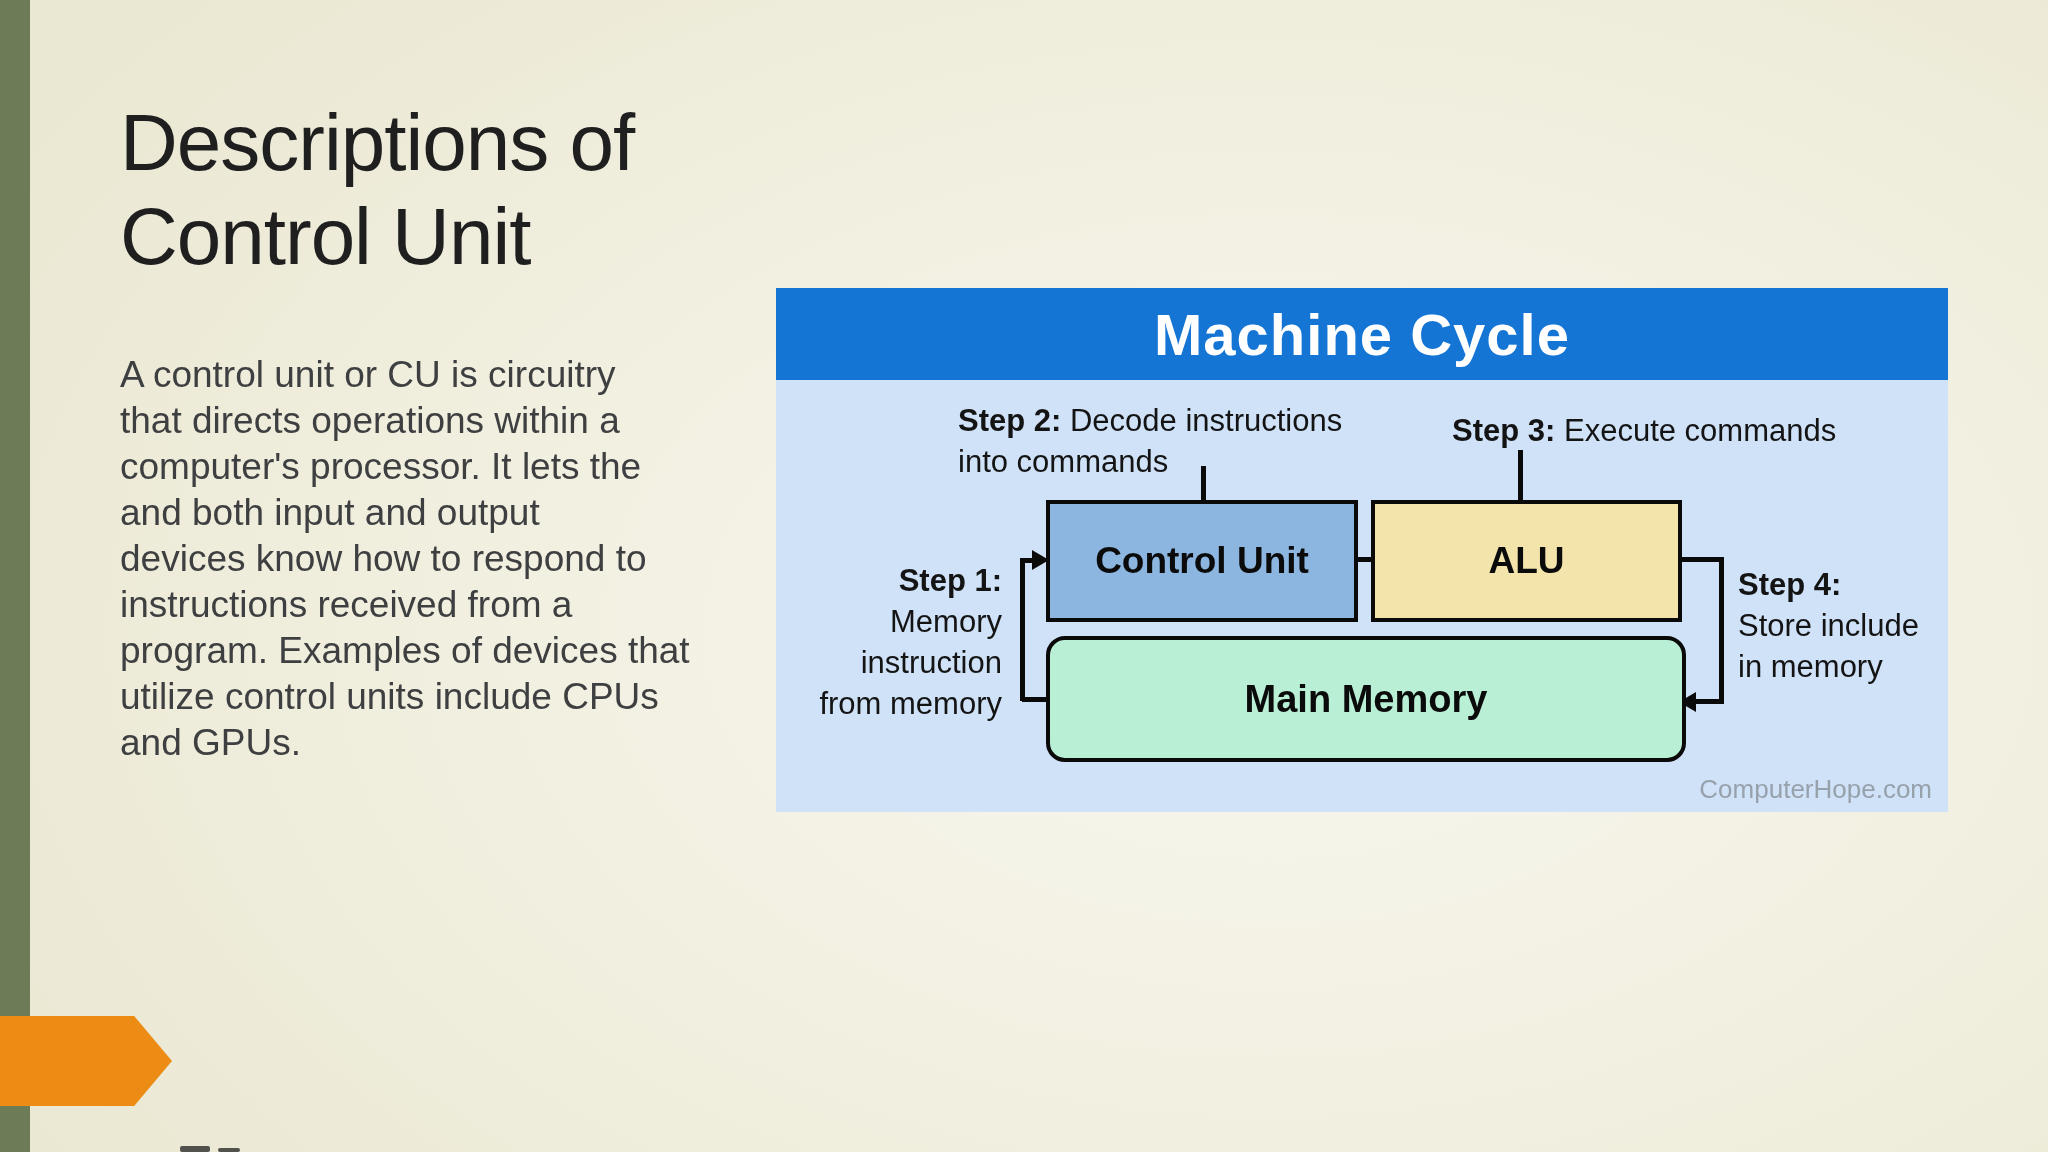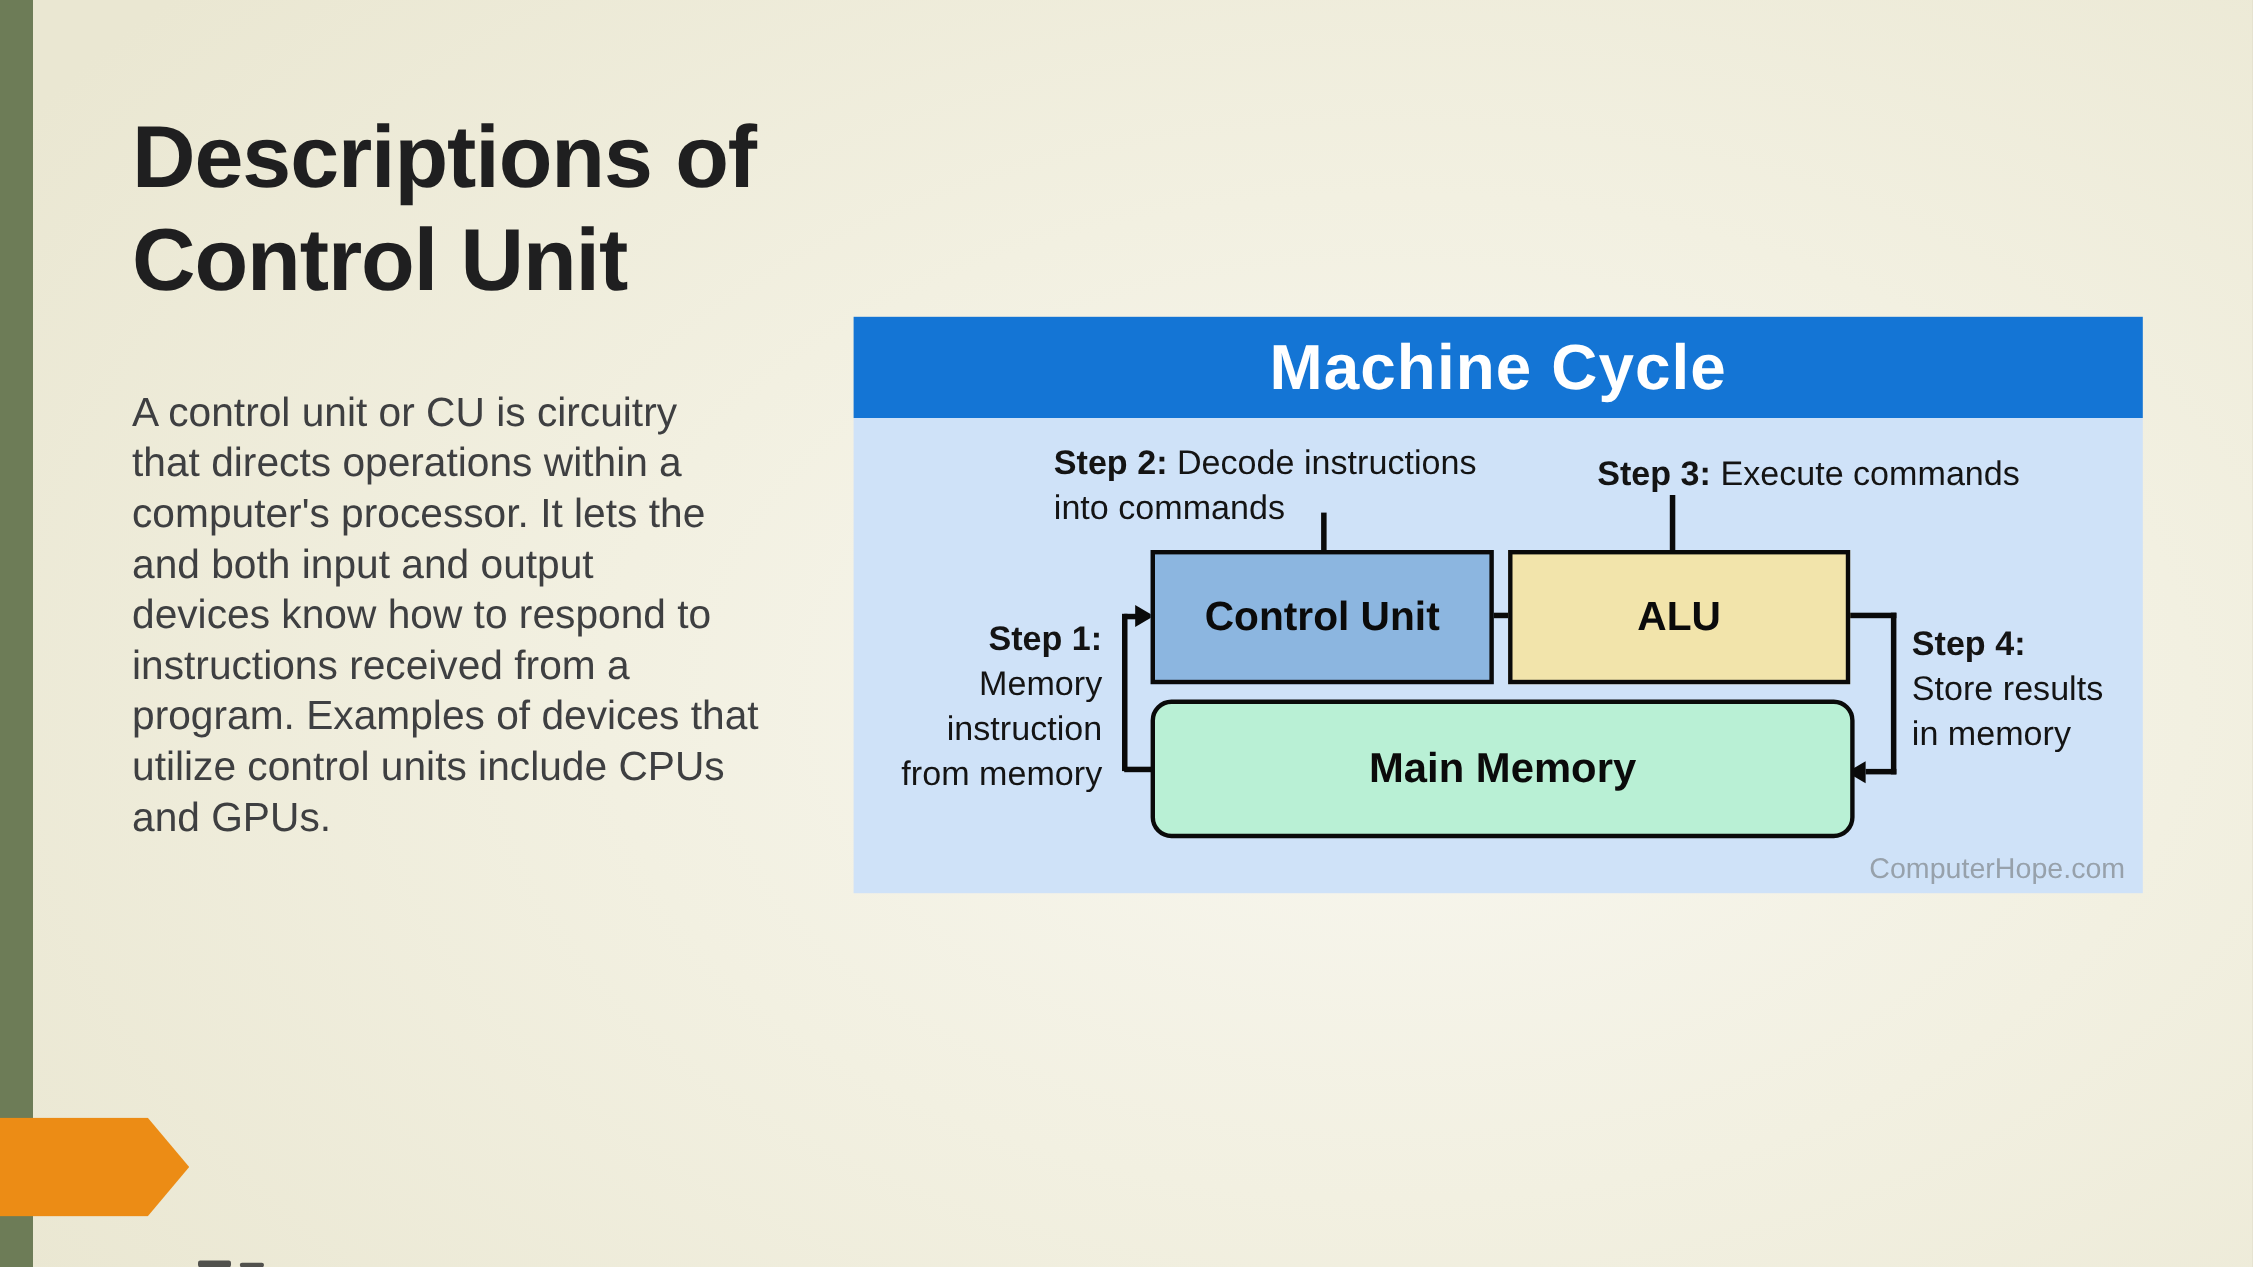--- a/index.html
+++ b/index.html
@@ -7,21 +7,21 @@
     position:relative;width:2048px;height:1152px;overflow:hidden;
     background:radial-gradient(1500px 950px at 62% 55%, #f8f7f0 0%, #f2f0e1 48%, #eae7d2 100%);
     font-family:"Liberation Sans", sans-serif;
   }
   
   .accent-bar{position:absolute;left:0;top:0;width:30px;height:1152px;background:#6d7c57;}
   
   .slide-title{
     position:absolute;left:120px;top:96px;width:640px;
     font-size:80px;line-height:94px;letter-spacing:-1px;
-    color:#1f1f20;font-weight:700;
+    color:#1f1f20;font-weight:400;
   }
   
   .body-par{
     position:absolute;left:120px;top:352px;width:640px;
     font-size:37px;line-height:46px;color:#3e3f41;
   }
   
   .figure{position:absolute;left:776px;top:288px;width:1172px;height:524px;}
   .fig-header{
     position:absolute;left:0;top:0;width:1172px;height:92px;background:#1475d5;
@@ -100,21 +100,21 @@
 
     <div class="steptxt step1">
       <div><b>Step 1:</b></div>
       <div>Memory</div>
       <div>instruction</div>
       <div>from memory</div>
     </div>
 
     <div class="steptxt step4">
       <div><b>Step 4:</b></div>
-      <div>Store results</div>
+      <div>Store include</div>
       <div>in memory</div>
     </div>
 
     <div class="conn" style="left:425px;top:178px;width:5px;height:35px;"></div>
     <div class="conn" style="left:742px;top:162px;width:5px;height:51px;"></div>
     <div class="conn" style="left:578px;top:269px;width:17px;height:5px;"></div>
 
     <div class="conn" style="left:244px;top:270px;width:5px;height:143px;"></div>
     <div class="conn" style="left:246px;top:270px;width:14px;height:5px;"></div>
     <div class="tri-r" style="left:256px;top:262px;"></div>

